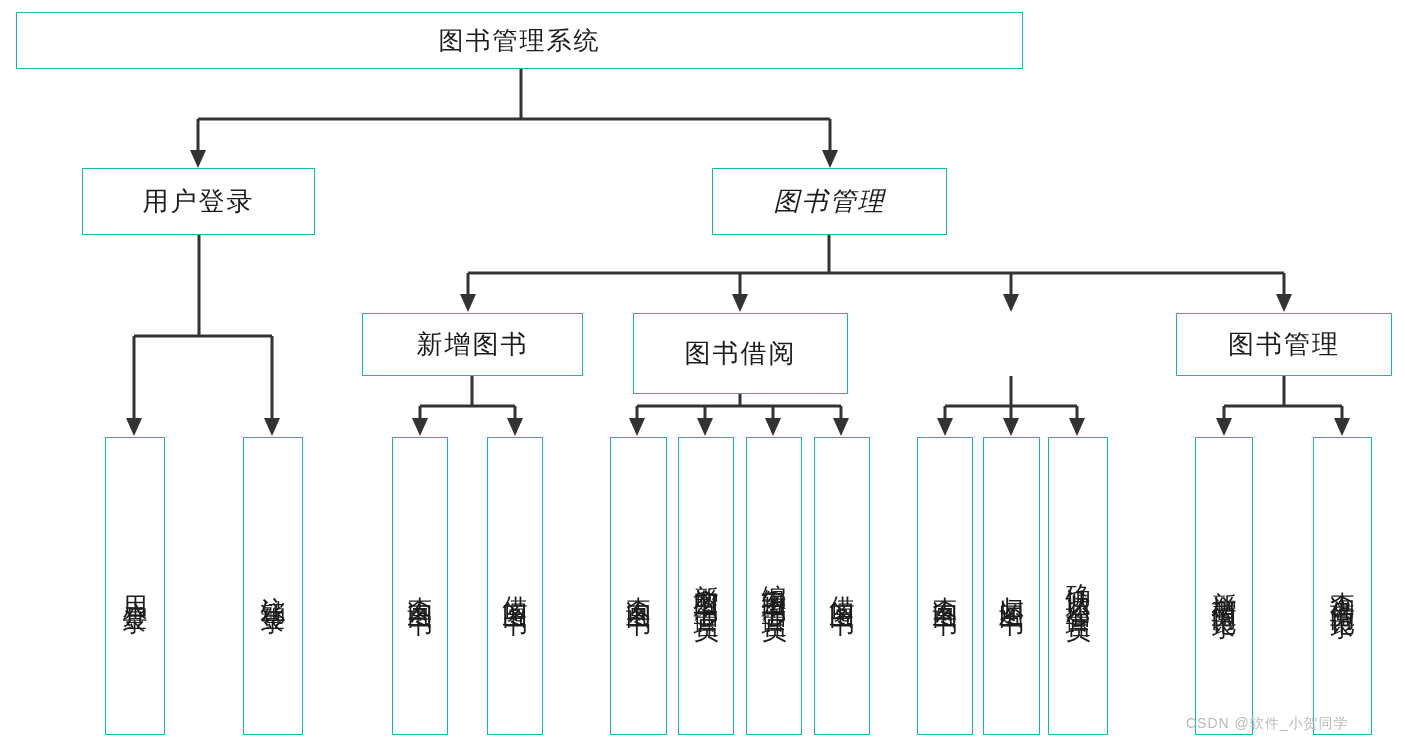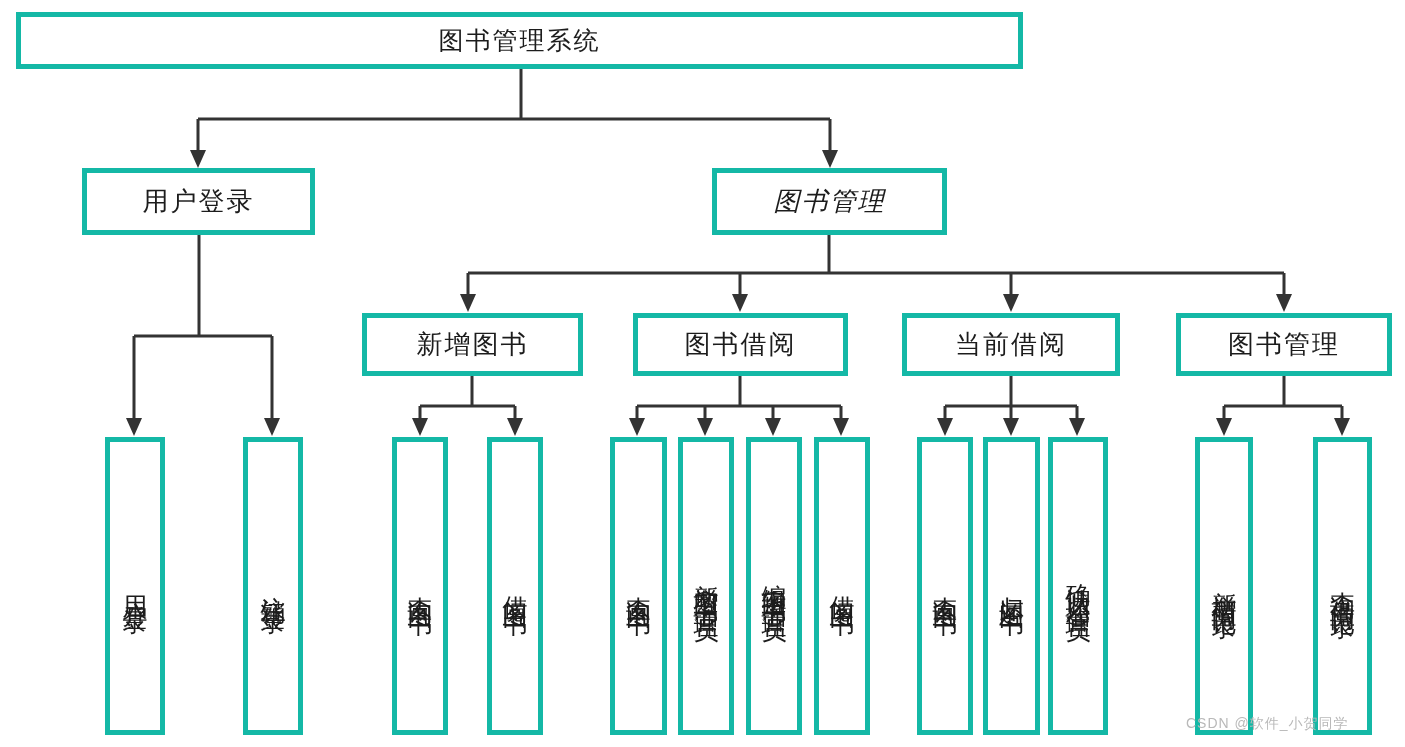--- a/index.html
+++ b/index.html
@@ -7,21 +7,21 @@
     position:relative;
     width:1405px;height:747px;
     background:#ffffff;
     font-family:"Liberation Sans","DejaVu Sans",sans-serif;
     overflow:hidden;
   }
   .connectors{position:absolute;left:0;top:0;width:1405px;height:747px;}
   .node,.leaf{
     position:absolute;
     box-sizing:border-box;
-    border:5px solid #14b8a6;
+    border:1px solid #14b8a6;
     background:#ffffff;
     color:#1c1c1c;
     display:flex;align-items:center;justify-content:center;
   }
   .node{font-size:26px;letter-spacing:2px;white-space:nowrap;}
   .root{font-size:25px;}
   .leaf span{
     writing-mode:vertical-rl;
     text-orientation:mixed;
     font-size:25px;
@@ -61,22 +61,21 @@
              M1069 418 L1085 418 L1077 436 Z
              M1216 418 L1232 418 L1224 436 Z M1334 418 L1350 418 L1342 436 Z"></path>
   </svg>
 
   <div class="node root" style="left:16px;top:12px;width:1007px;height:57px;">图书管理系统</div>
 
   <div class="node" style="left:82px;top:168px;width:233px;height:67px;">用户登录</div>
   <div class="node" style="left:712px;top:168px;width:235px;height:67px;font-style:italic;">图书管理</div>
 
   <div class="node" style="left:362px;top:313px;width:221px;height:63px;">新增图书</div>
-  <div class="node" style="left:633px;top:313px;width:215px;height:63px;">图书借阅</div>
-  <div class="node" style="left:902px;top:313px;width:218px;height:63px;">当前借阅</div>
+  <div class="node" style="left:633px;top:313px;width:215px;height:81px;">图书借阅</div>
   <div class="node" style="left:1176px;top:313px;width:216px;height:63px;">图书管理</div>
 
   <div class="leaf" style="left:105px;top:437px;width:60px;height:298px;">
     <span>用户登录</span>
   </div>
   <div class="leaf" style="left:243px;top:437px;width:60px;height:298px;">
     <span>注销登录</span>
   </div>
 
   <div class="leaf" style="left:392px;top:437px;width:56px;height:298px;">

